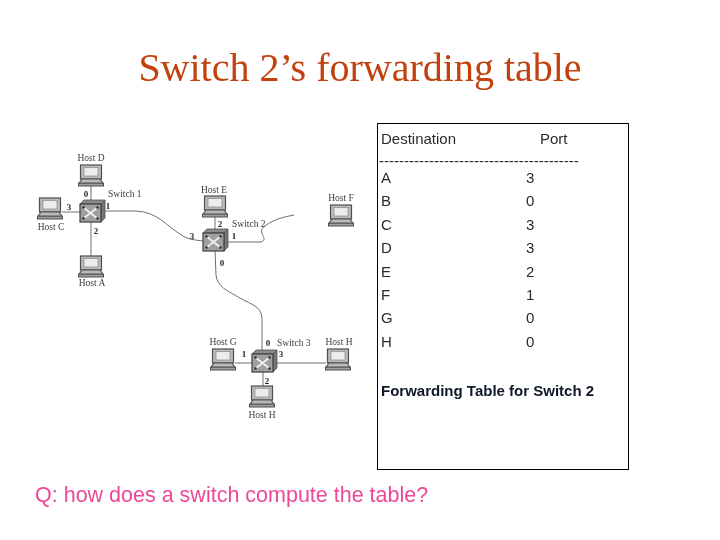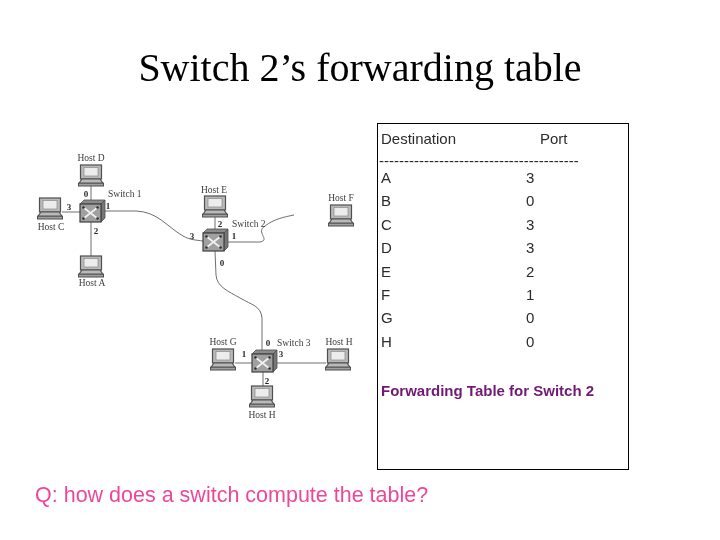--- a/index.html
+++ b/index.html
@@ -1,37 +1,37 @@
 <!DOCTYPE html>
 <html><head>
 <meta charset="utf-8">
 <style>
   html,body { margin:0; padding:0; background:#fff; }
   .slide { position:relative; width:720px; height:540px; background:#ffffff; overflow:hidden;
            font-family:"Liberation Sans", sans-serif; }
   .title { position:absolute; top:44px; left:0; width:720px; text-align:center;
-           font-family:"Liberation Serif", serif; font-size:40px; color:#000000; white-space:nowrap; }
+           font-family:"Liberation Serif", serif; font-size:40px; color:#c2410c; white-space:nowrap; }
   .diagram-svg { position:absolute; left:0; top:0; width:720px; height:540px; }
 
   .dlabel { font-family:"Liberation Serif", serif; font-size:9.5px; fill:#3c3c3c; }
   .dport  { font-family:"Liberation Serif", serif; font-size:9px; font-weight:bold; fill:#2a2a2a; }
   .link   { stroke:#6e6e6e; stroke-width:1; fill:none; }
 
   .tablebox { position:absolute; left:377px; top:123px; width:252px; height:347px;
               border:1.5px solid #000; box-sizing:border-box; font-size:15px; color:#2b2b2b; }
   .h-dest { position:absolute; top:6px; left:3px; }
   .h-port { position:absolute; top:6px; left:162px; }
   .sep    { position:absolute; top:28px; left:1px; width:203px; overflow:hidden;
             white-space:nowrap; color:#2b2b2b; }
   .rows   { position:absolute; top:45px; left:0; right:0; }
   .trow   { position:relative; height:23.4px; }
   .trow .d { position:absolute; left:3px; top:0; }
   .trow .p { position:absolute; left:148px; top:0; }
   .caption { position:absolute; top:258px; left:3px; font-weight:bold; font-size:15px;
-             color:#701a75; white-space:nowrap; }
+             color:#0f172a; white-space:nowrap; }
   .question { position:absolute; left:35px; top:483px; font-size:21.5px; color:#ec4899;
               white-space:nowrap; }
 </style>
 </head>
 <body>
 
 <div class="slide">
 
   <div class="title">Switch 2’s forwarding table</div>
 

